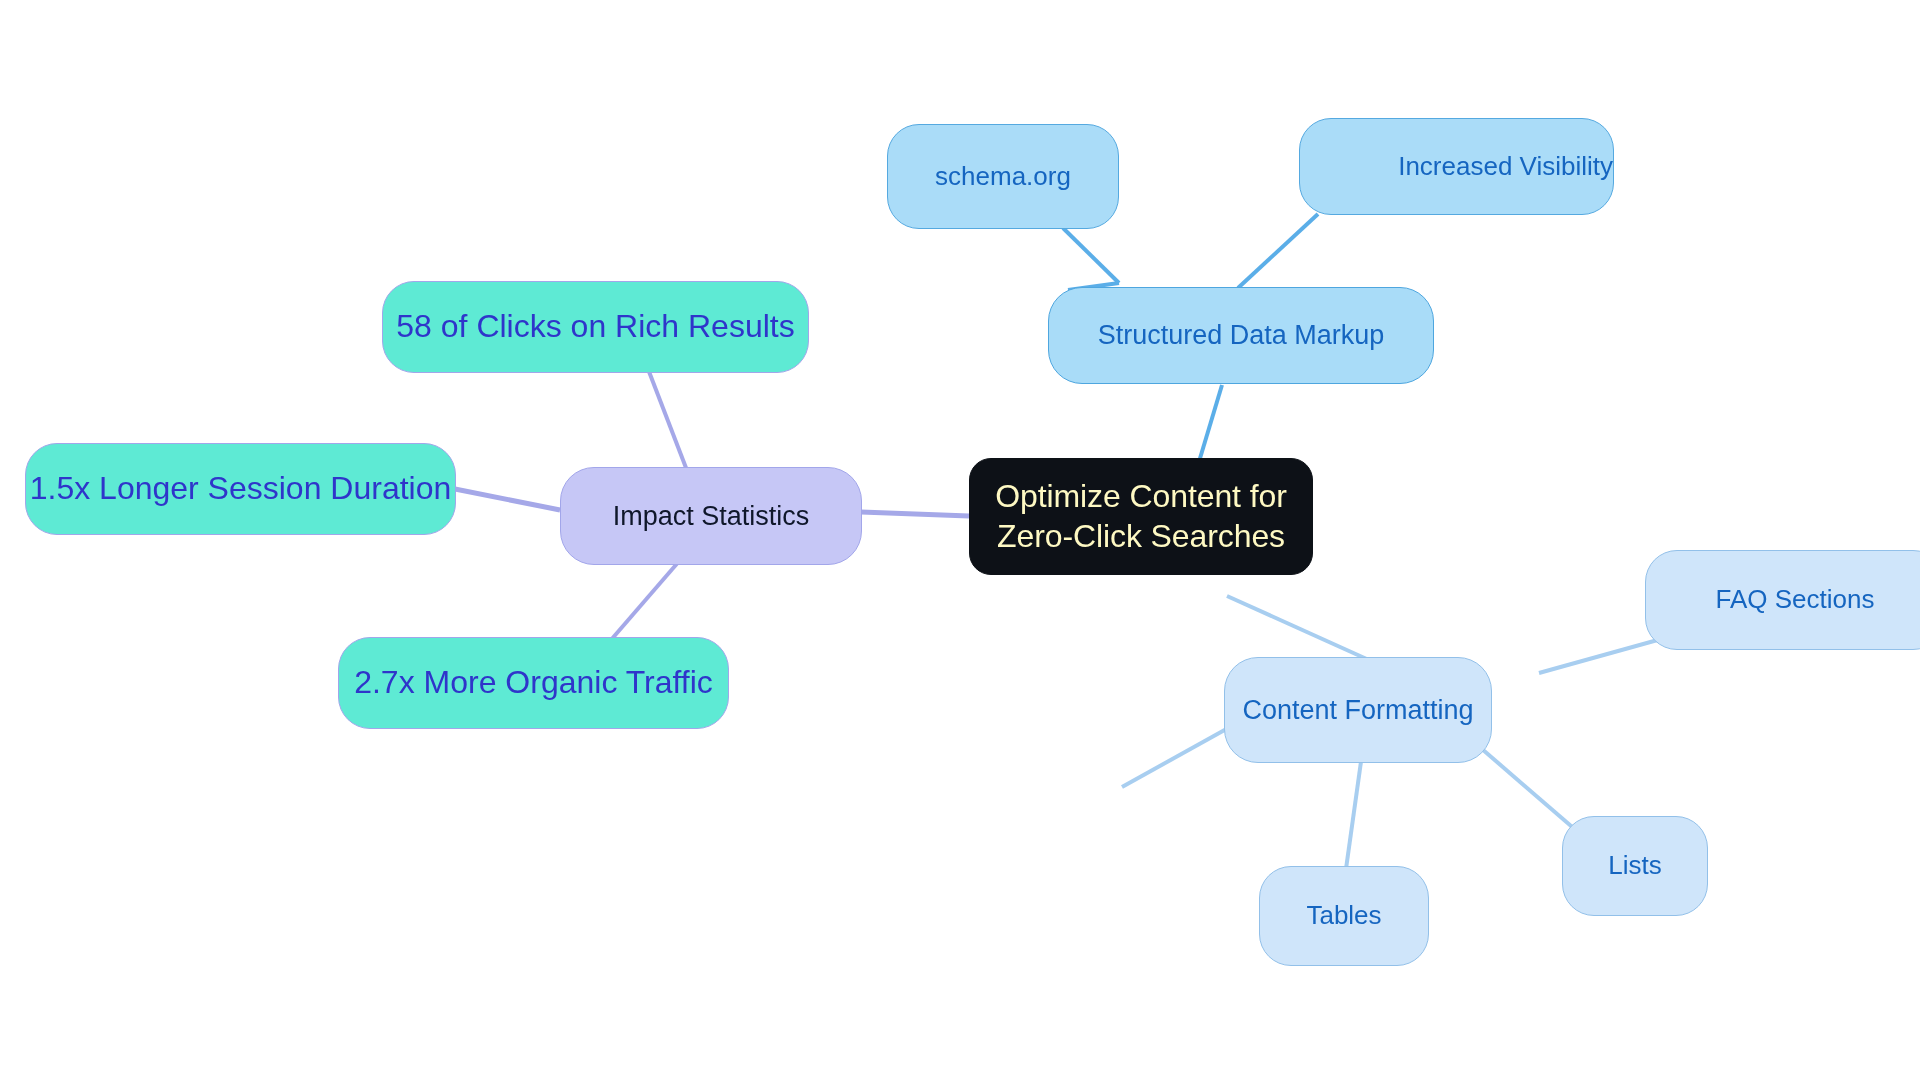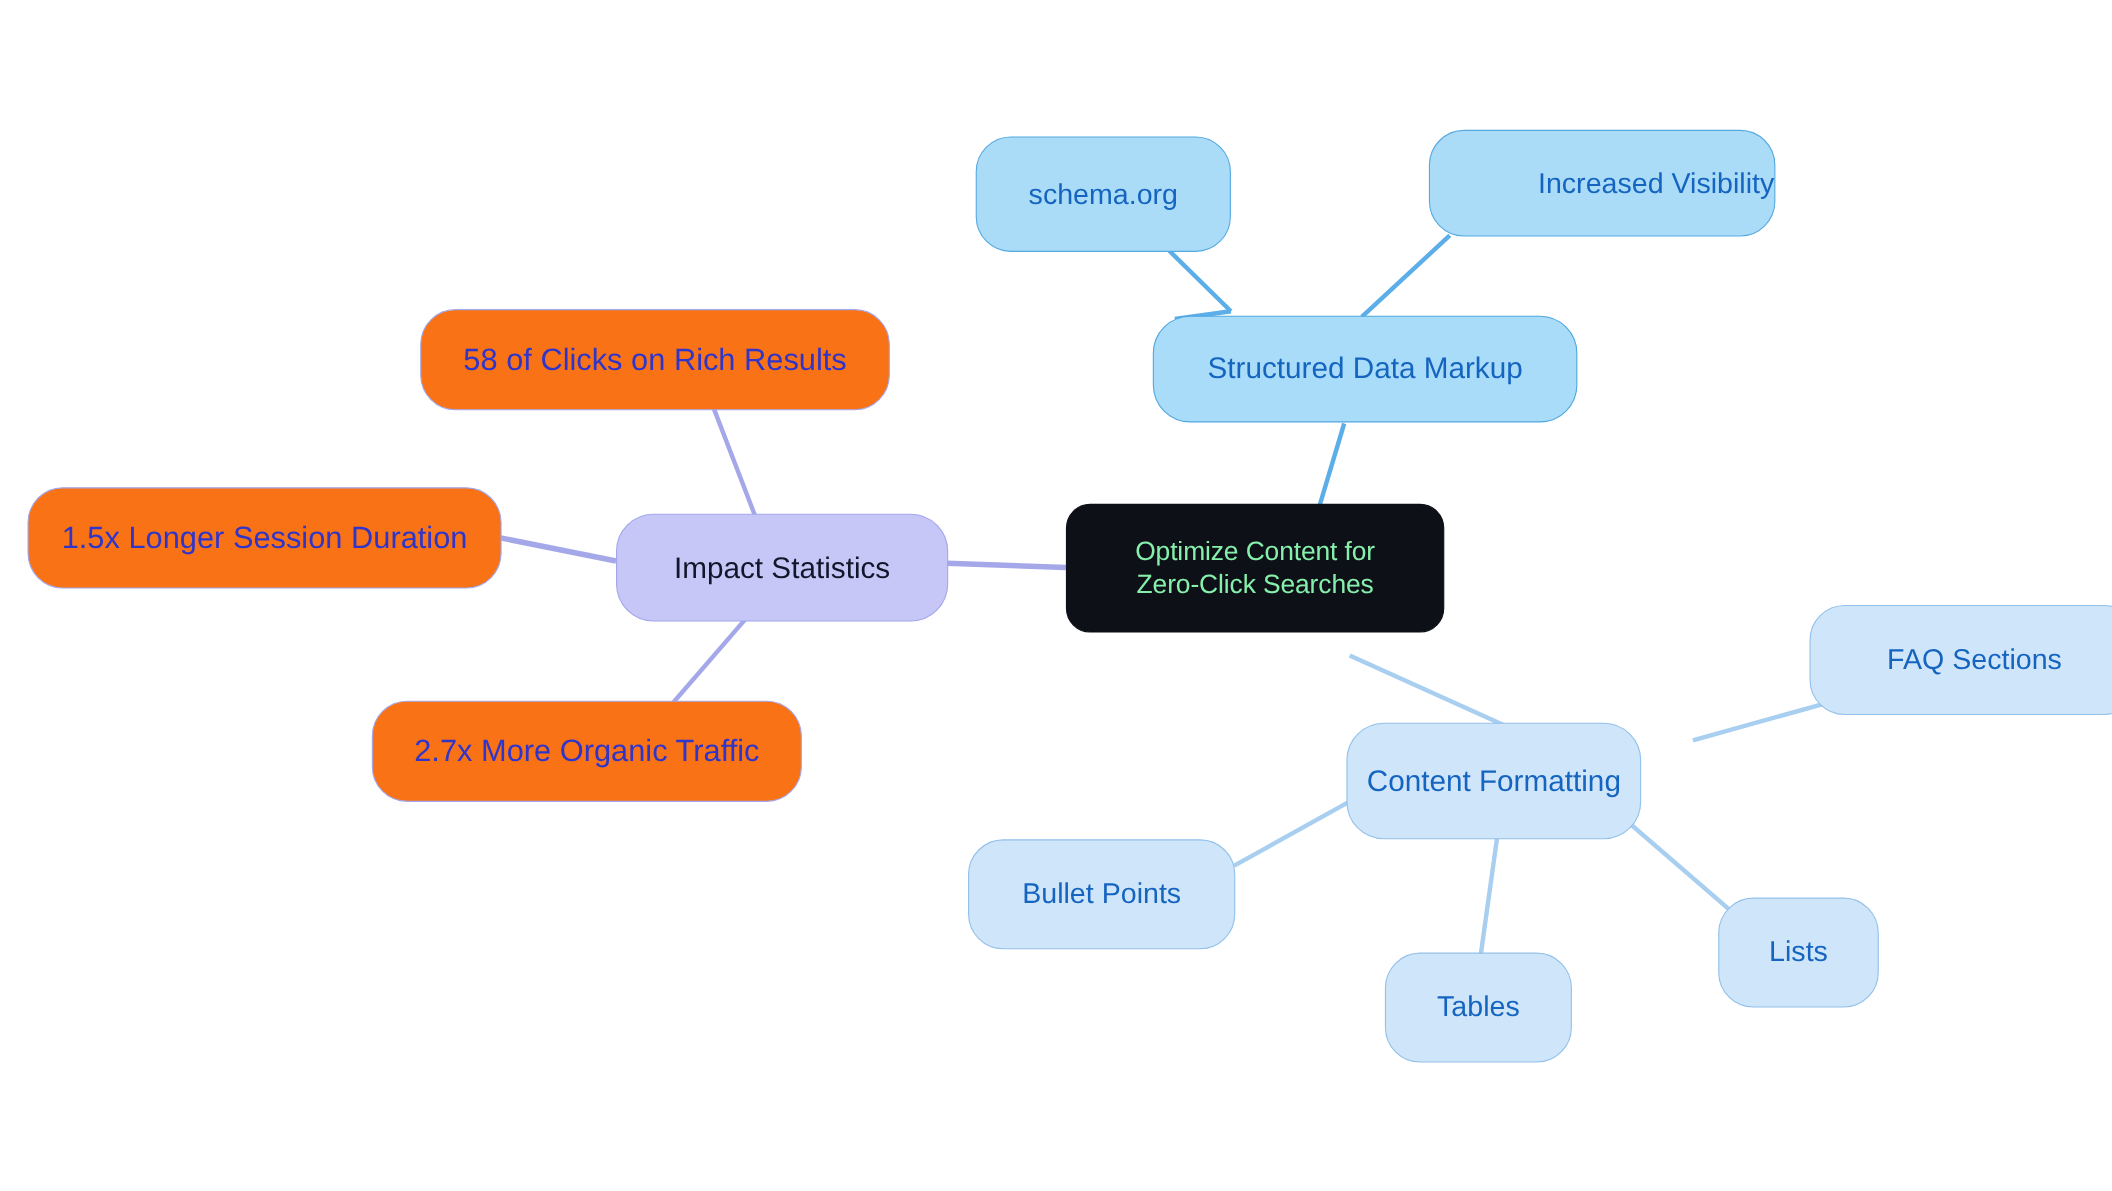--- a/index.html
+++ b/index.html
@@ -35,23 +35,23 @@
     justify-content: center;
     text-align: center;
     line-height: 1.22;
     white-space: pre-line;
     border-style: solid;
     border-width: 1.6px;
   }
   .node-root {
     background: #0d1117;
     border-color: #0d1117;
-    color: #86efac;
+    color: #fef9c3;
     border-radius: 22px;
-    font-size: 24px;
+    font-size: 32px;
     letter-spacing: -0.1px;
   }
   .node-blue {
     background: #a9dcf8;
     border-color: #4ea6df;
     color: #1565c0;
     border-radius: 34px;
     font-size: 27px;
   }
   .node-blue-sub {
@@ -62,25 +62,25 @@
     font-size: 26px;
   }
   .node-purple {
     background: #c6c7f6;
     border-color: #a2a6ea;
     color: #0f172a;
     border-radius: 34px;
     font-size: 27px;
   }
   .node-purple-sub {
-    background: #f97316;
+    background: #5eead4;
     border-color: #a2a6ea;
     color: #2f35ca;
     border-radius: 32px;
-    font-size: 28px;
+    font-size: 32px;
   }
   .node-paleblue {
     background: #cfe5fa;
     border-color: #92c0e9;
     color: #1565c0;
     border-radius: 34px;
     font-size: 27px;
   }
   .node-paleblue-sub {
     background: #cfe5fa;
@@ -157,23 +157,20 @@
   </div>
 
   <div class="node node-paleblue" style="left:1224px; top:657px; width:268px; height:106px;">
     <span>Content Formatting</span>
   </div>
 
   <div class="node node-paleblue-sub" style="left:1645px; top:550px; width:300px; height:100px;">
     <span>FAQ Sections</span>
   </div>
 
-  <div class="node node-paleblue-sub" style="left:880px; top:763px; width:243px; height:100px;">
-    <span>Bullet Points</span>
-  </div>
 
   <div class="node node-paleblue-sub" style="left:1259px; top:866px; width:170px; height:100px;">
     <span>Tables</span>
   </div>
 
   <div class="node node-paleblue-sub" style="left:1562px; top:816px; width:146px; height:100px;">
     <span>Lists</span>
   </div>
 
 </div>

